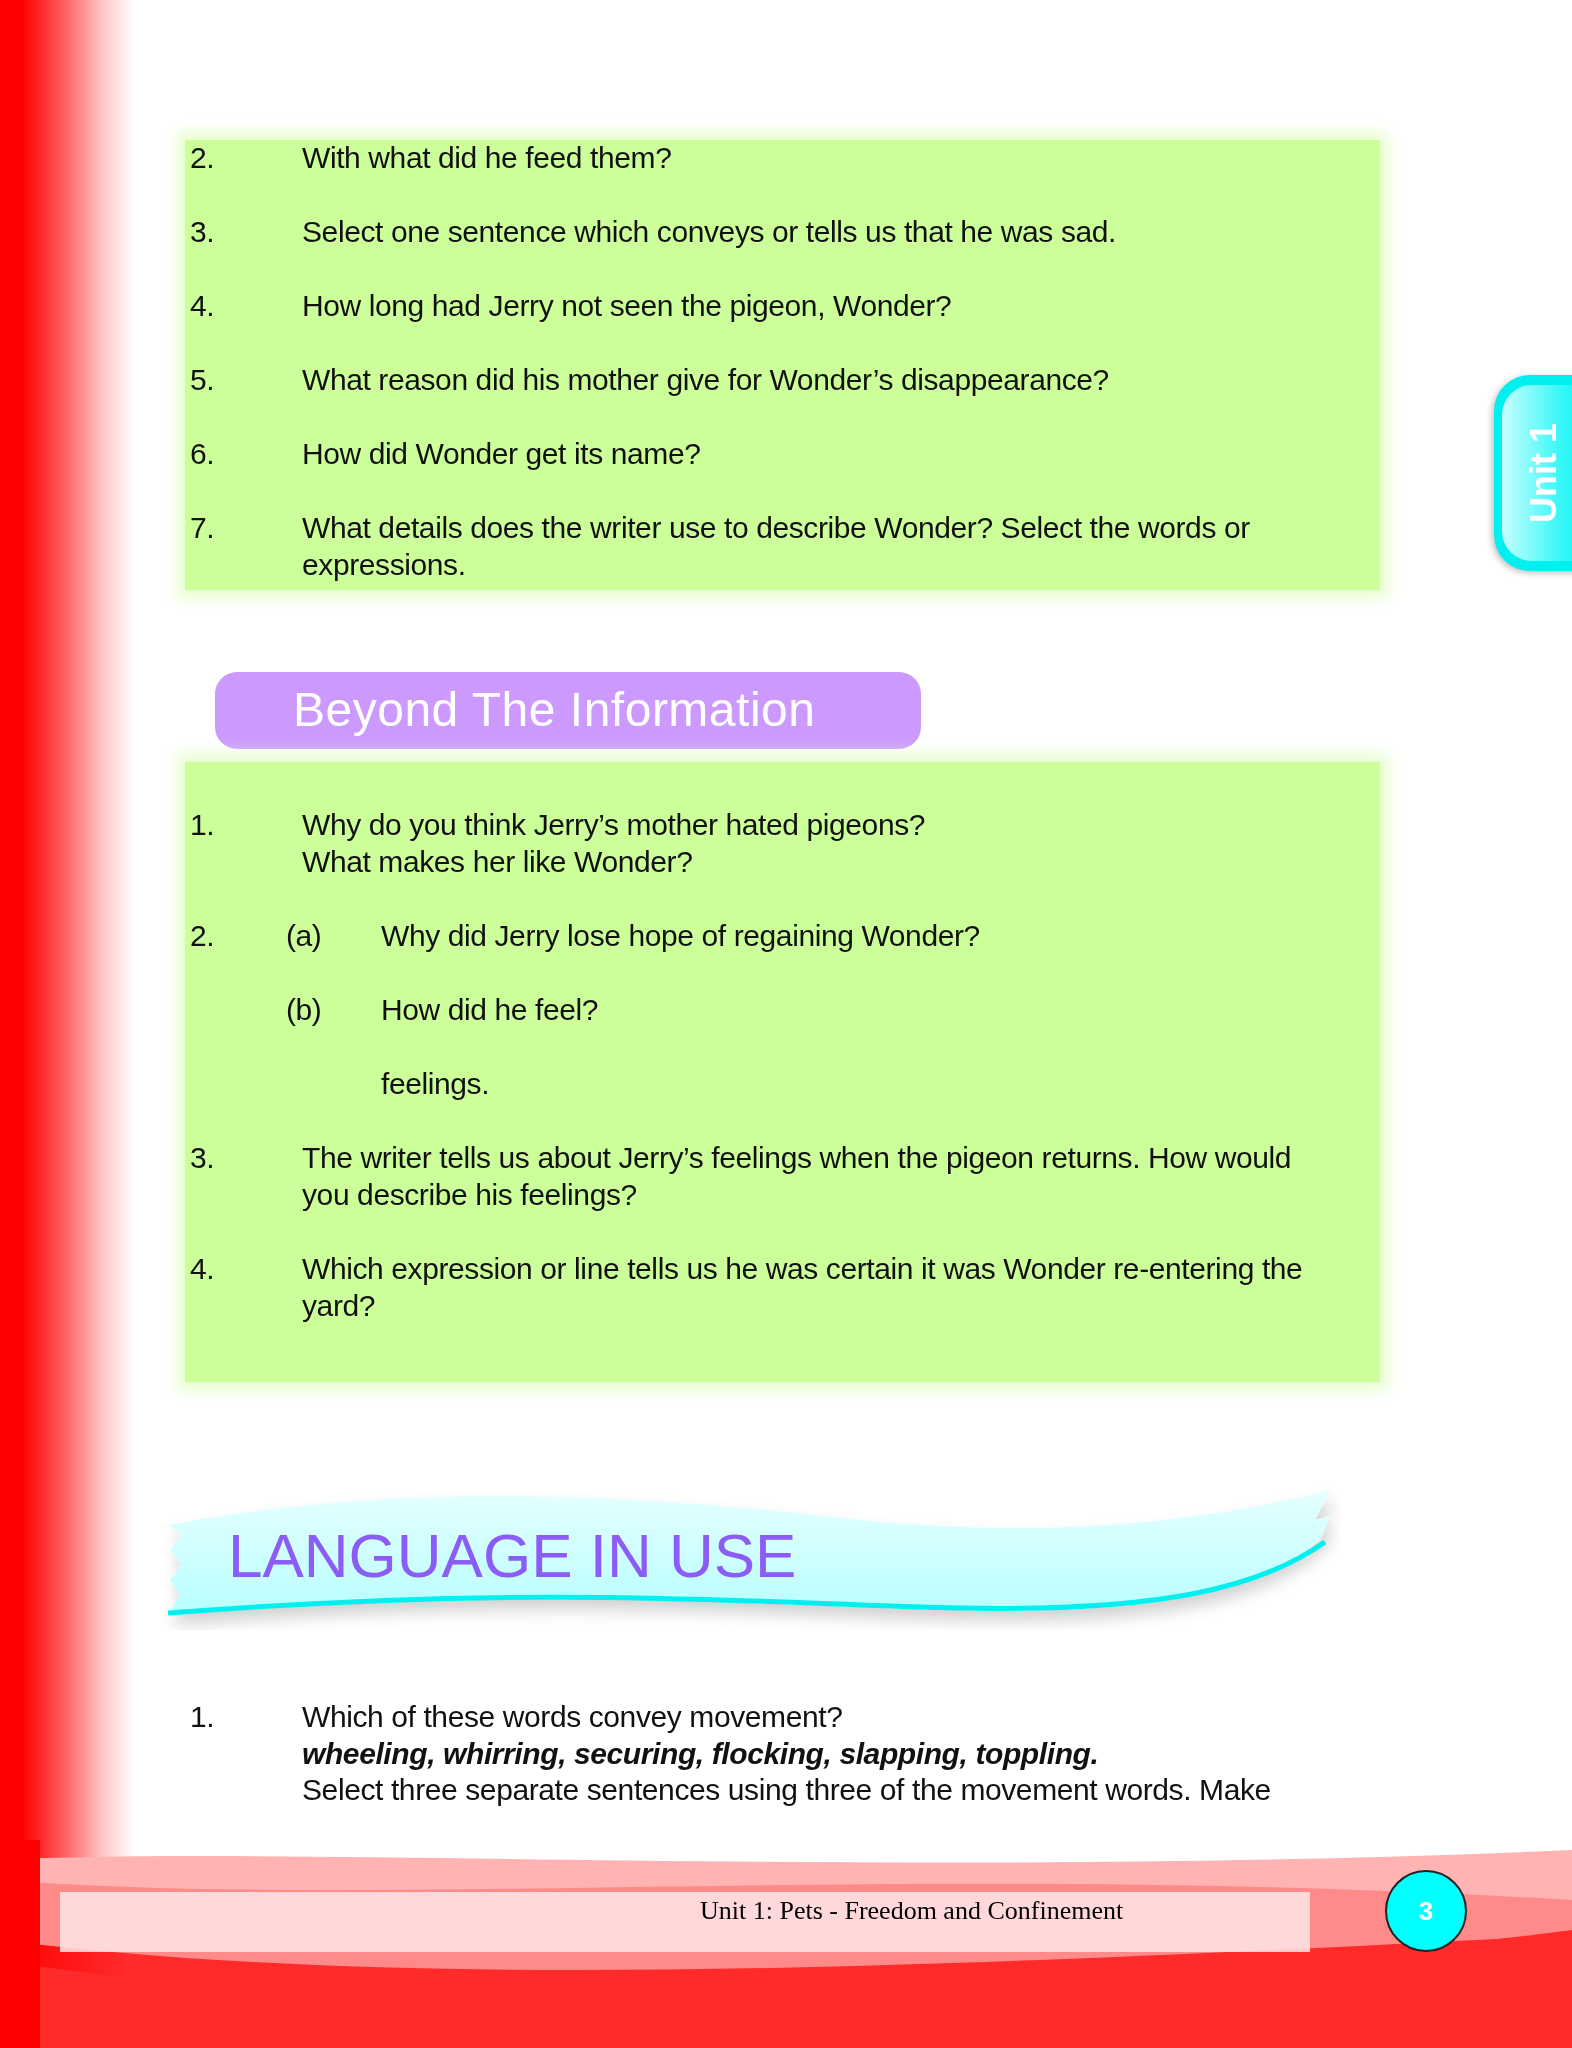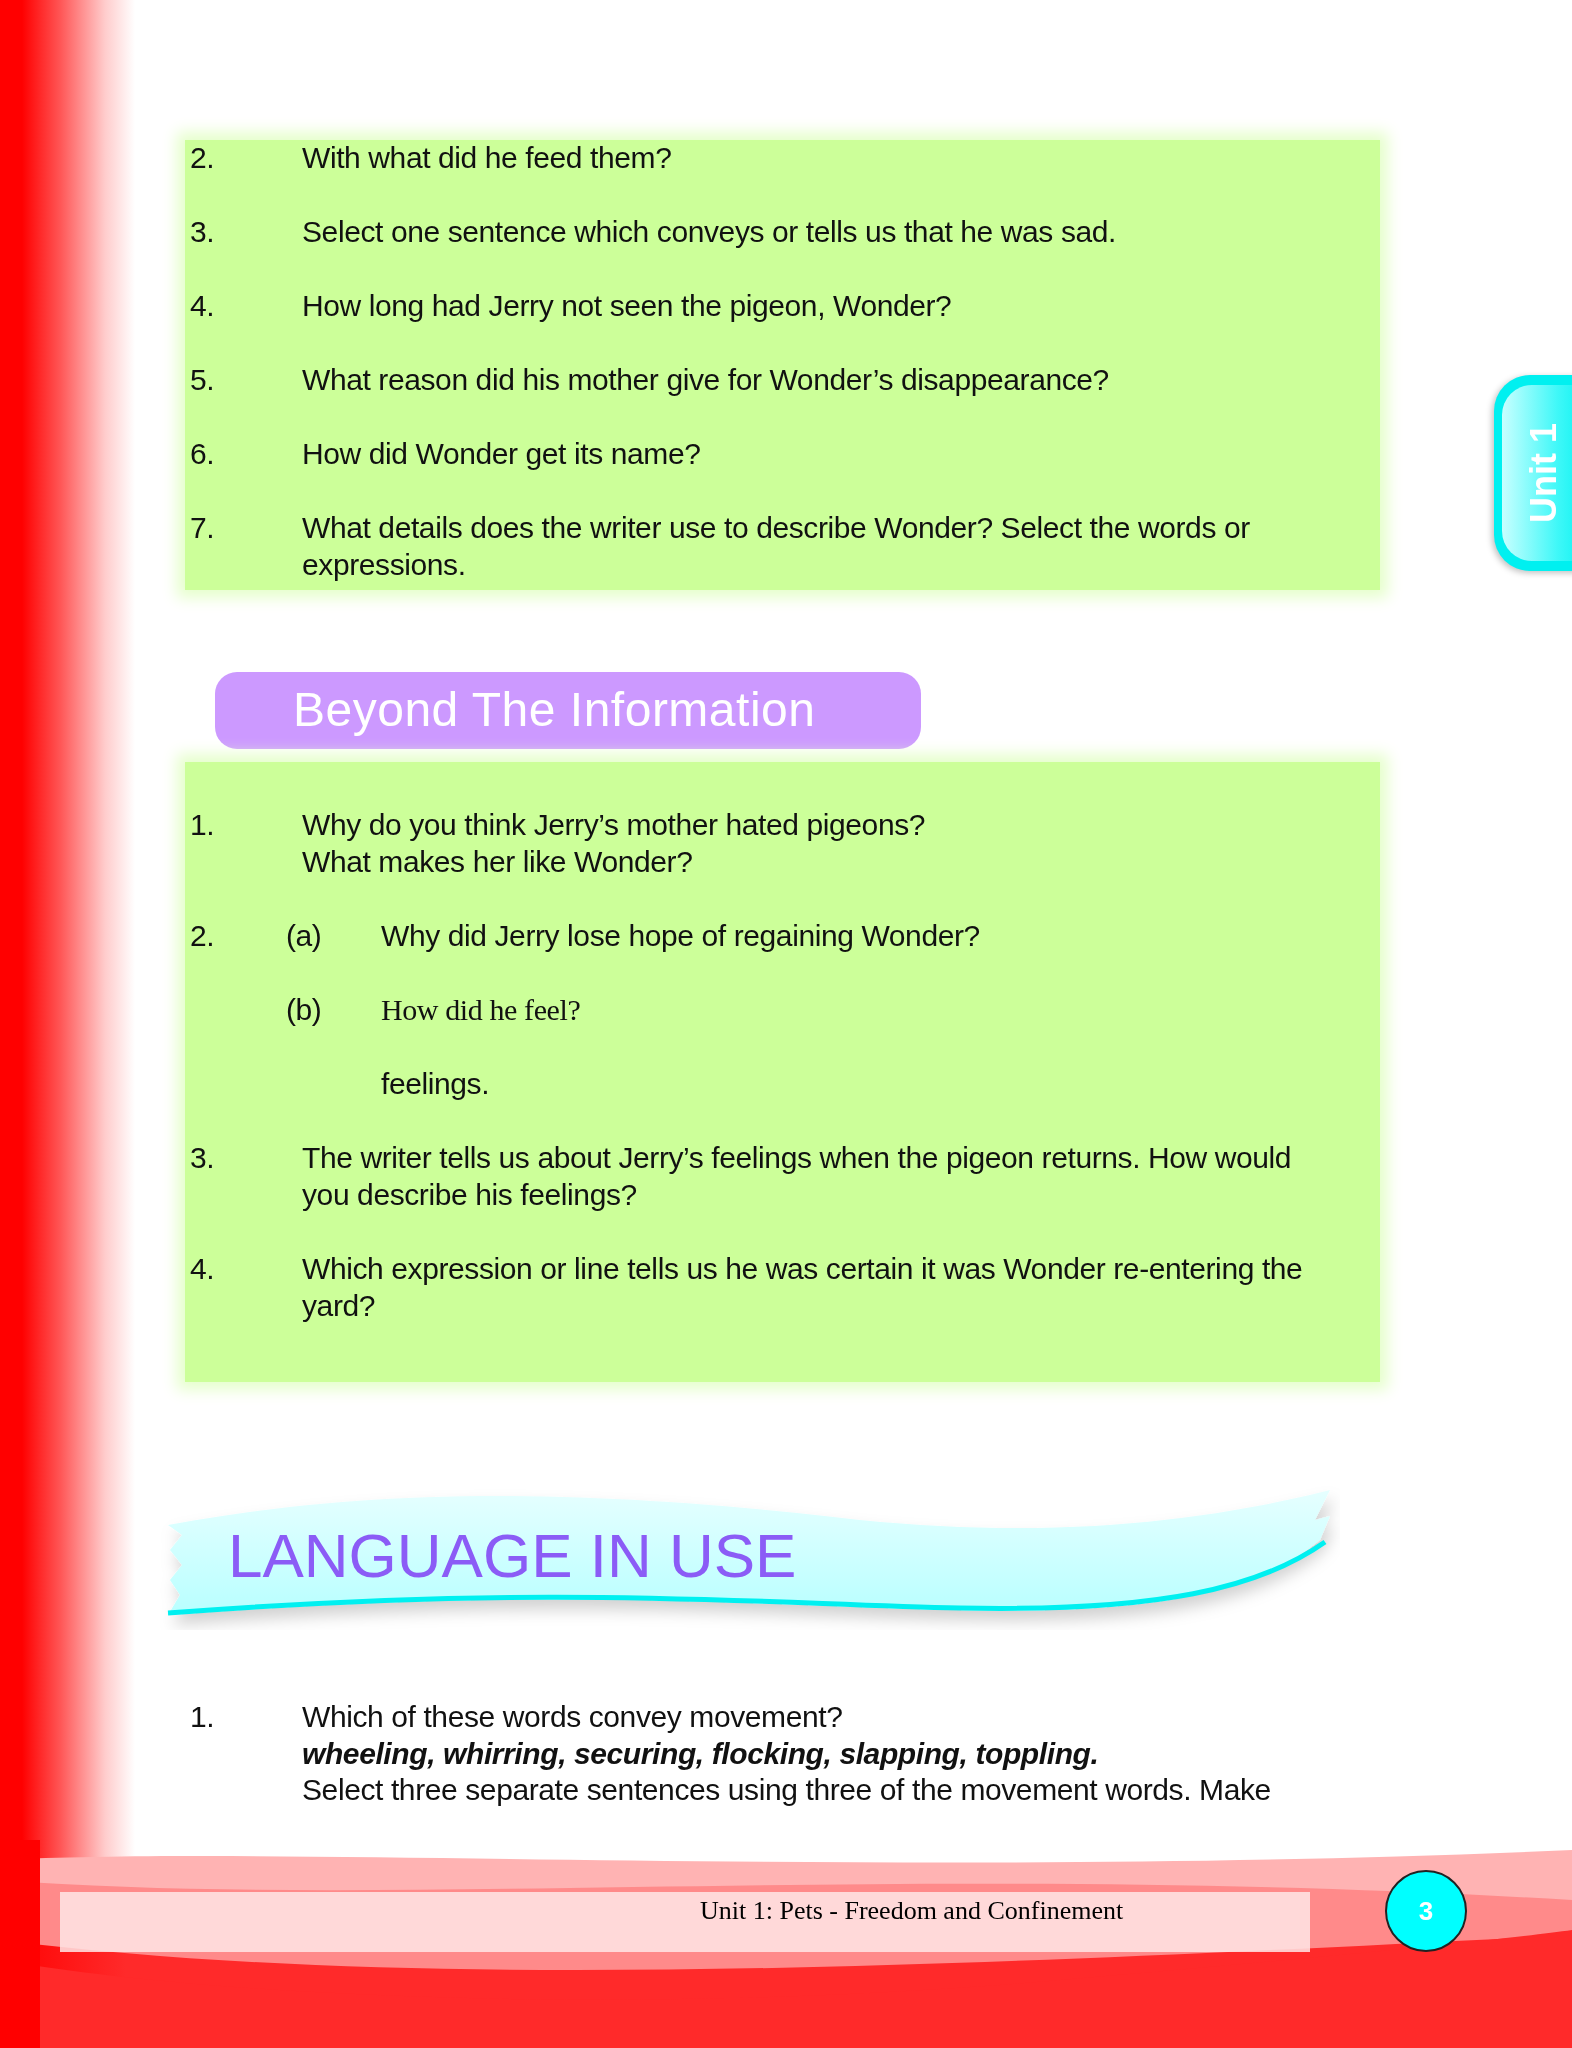--- a/index.html
+++ b/index.html
@@ -116,21 +116,21 @@
   <span class="qnum">1.</span>
   <span class="qtext">Why do you think Jerry’s mother hated pigeons?</span>
   <span class="qtext" style="top:37px;">What makes her like Wonder?</span>
 </div>
 
 <div class="q" style="top:917px; left:0; width:1572px; height:180px;">
   <span class="qnum">2.</span>
   <span class="sub-lbl">(a)</span>
   <span class="sub-text">Why did Jerry lose hope of regaining Wonder?</span>
   <span class="sub-lbl" style="top:74px;">(b)</span>
-  <span class="sub-text" style="top:74px;font-family:Liberation Serif, serif;">How did he feel?</span>
+  <span class="sub-text" style="top:74px;">How did he feel?</span>
   <span class="sub-text" style="top:148px;">feelings.</span>
 </div>
 
 <div class="q" style="top:1139px; left:0; width:1572px; height:80px;">
   <span class="qnum">3.</span>
   <span class="qtext">The writer tells us about Jerry’s feelings when the pigeon returns.  How would</span>
   <span class="qtext" style="top:37px;">you describe his feelings?</span>
 </div>
 
 <div class="q" style="top:1250px; left:0; width:1572px; height:80px;">

